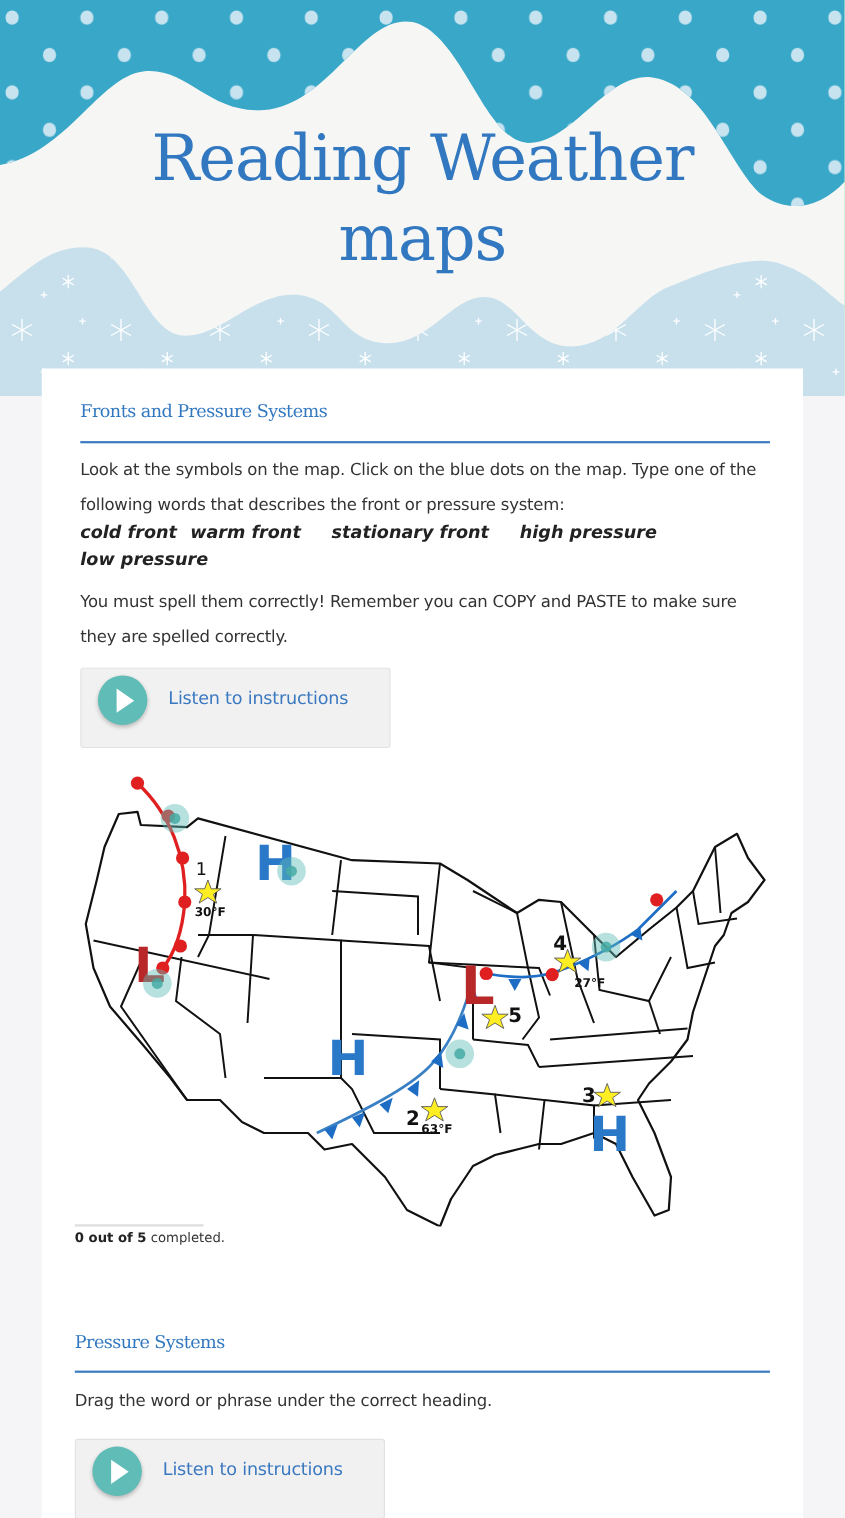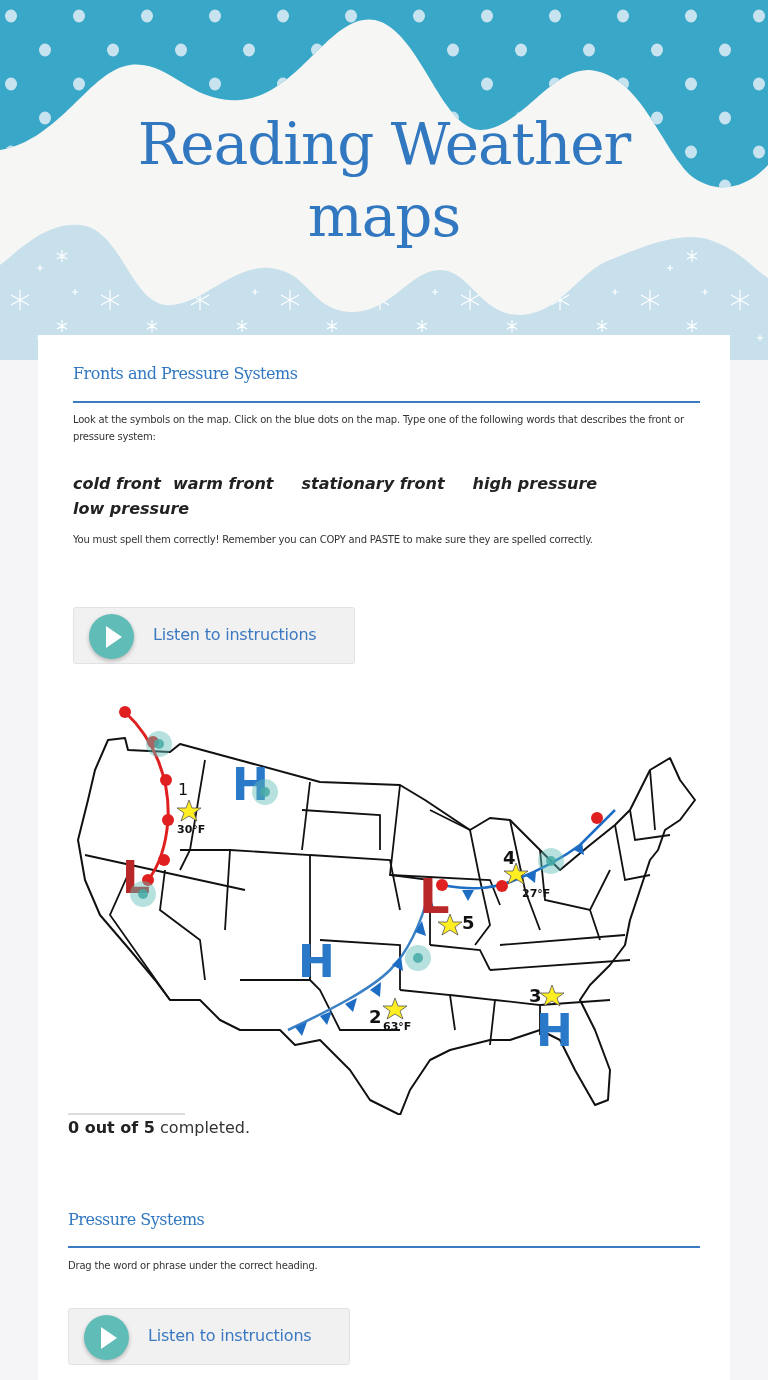--- a/index.html
+++ b/index.html
@@ -15,26 +15,26 @@
   }
 
   .card { position: absolute; left: 38px; top: 335px; width: 692px; height: 1060px; background: #fff; }
 
   .section-title {
     position: absolute; font-family: "DejaVu Serif", serif; font-size: 16px;
     color: #3278c0; letter-spacing: -0.5px;
   }
   .rule { position: absolute; height: 1.5px; background: #3a7ac0; }
 
-  .para { position: absolute; font-size: 10px; line-height: 17px; color: #333; letter-spacing: -0.2px; }
+  .para { position: absolute; font-size: 15px; line-height: 32px; color: #333; letter-spacing: -0.2px; }
   .words { position: absolute; font-size: 16px; line-height: 25px; font-weight: bold; font-style: italic; color: #222; }
   .words span { display: inline-block; }
 
   .listen-btn {
-    position: absolute; width: 282px; height: 57px; background: #f1f1f2;
+    position: absolute; width: 282px; height: 73px; background: #f1f1f2;
     border: 1px solid #e2e2e4; border-radius: 3px; cursor: pointer;
   }
   .play-circle {
     position: absolute; left: 15px; top: 6px; width: 45px; height: 45px; border-radius: 50%;
     background: #5fbcb6; box-shadow: 0 2px 4px rgba(0,0,0,0.25);
   }
   .play-circle::after {
     content: ""; position: absolute; left: 17px; top: 12px;
     border-left: 16px solid #fff; border-top: 11px solid transparent; border-bottom: 11px solid transparent;
   }
@@ -44,21 +44,21 @@
   .hotspot {
     position: absolute; width: 26px; height: 26px; border-radius: 50%;
     background: rgba(95,188,182,0.45); cursor: pointer;
   }
   .hotspot::after {
     content: ""; position: absolute; left: 8px; top: 8px; width: 10px; height: 10px; border-radius: 50%;
     background: rgba(70,170,165,0.85);
   }
 
   .progress-track { position: absolute; left: 68px; top: 1113px; width: 117px; height: 2px; background: #ddd; }
-  .progress-text { position: absolute; left: 68px; top: 1118px; font-size: 16px; color: #333; }
+  .progress-text { position: absolute; left: 68px; top: 1118px; font-size: 12px; color: #333; }
   .progress-text b { font-weight: bold; color: #222; }
 </style>
 </head>
 <body>
 
 <div class="banner">
   <svg width="768" height="360" viewBox="0 0 768 360">
     <defs>
       <pattern id="dots" x="0" y="0" width="68" height="68" patternUnits="userSpaceOnUse">
         <ellipse cx="11" cy="16" rx="6" ry="6.5" fill="#c6e3ef"></ellipse>

